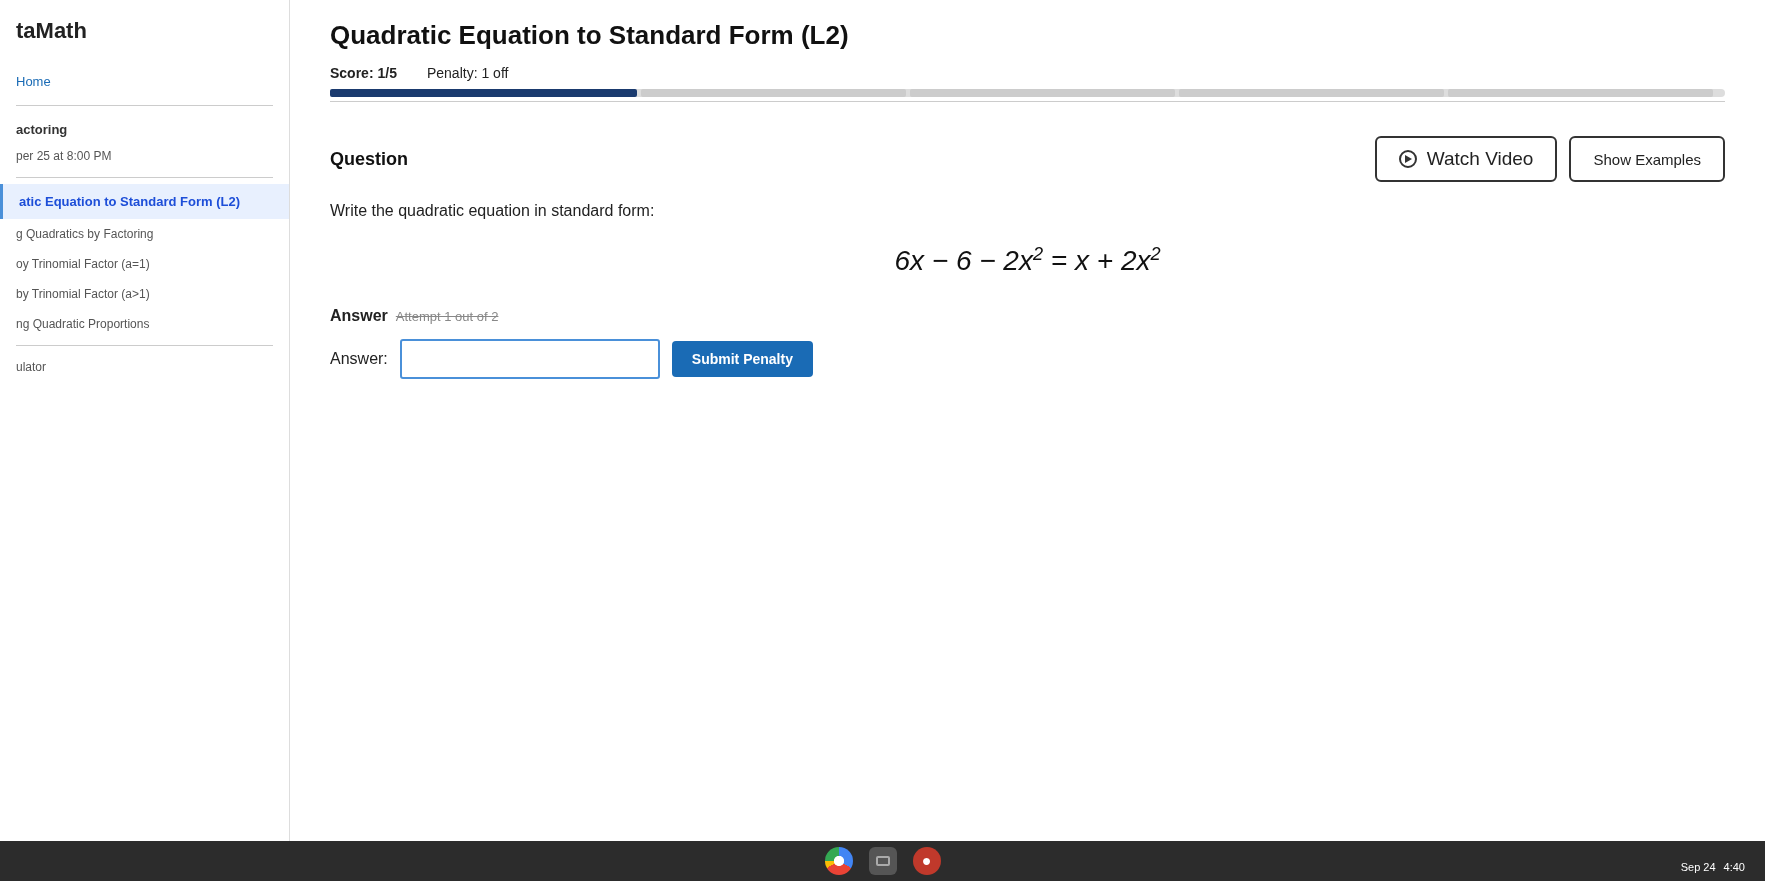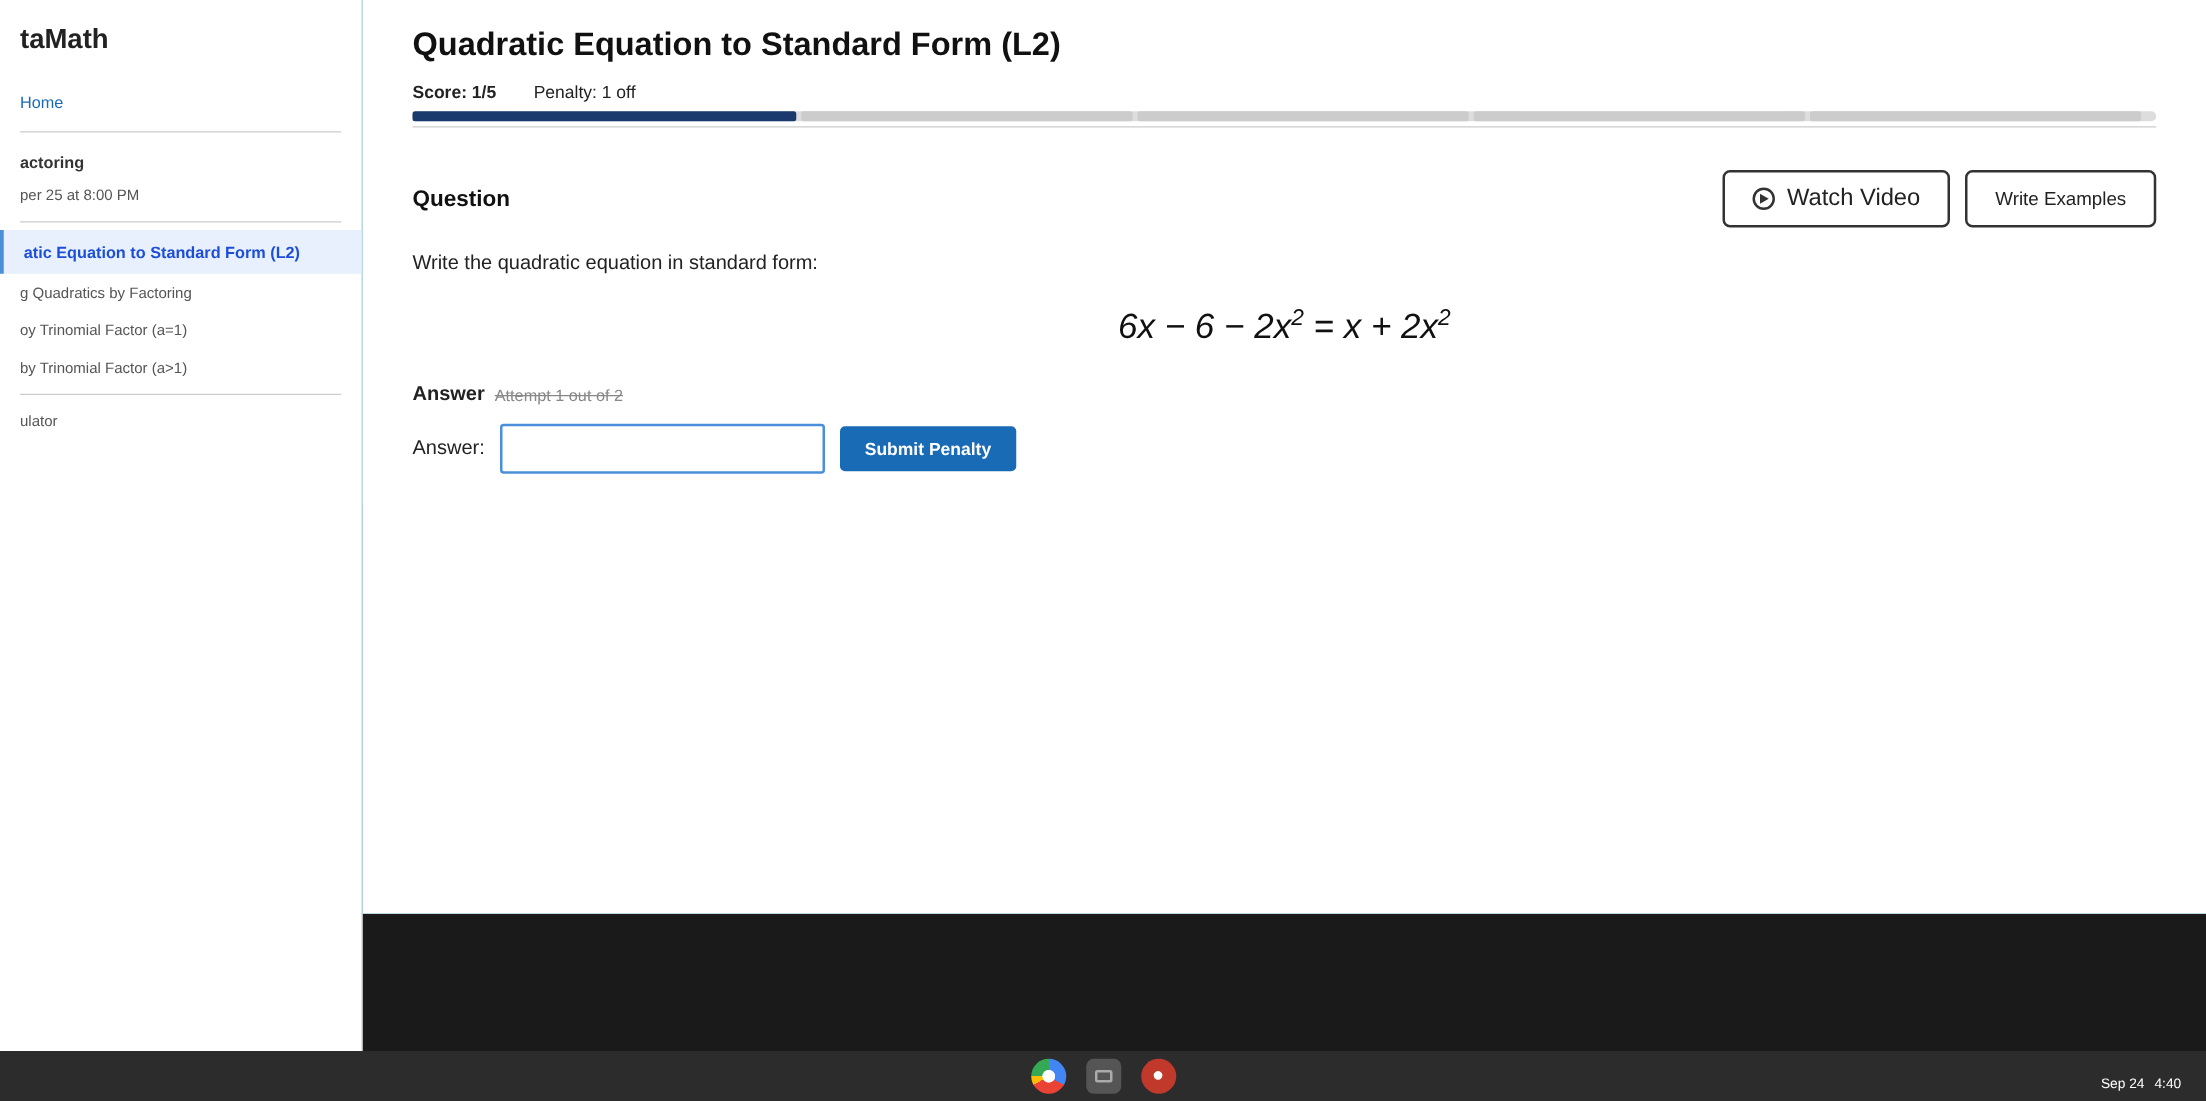--- a/index.html
+++ b/index.html
@@ -85,22 +85,22 @@
 
     .sidebar-logout {
       font-size: 12px;
       color: #1a6bb5;
       cursor: pointer;
     }
 
     
     .main {
       flex: 1;
-      background: #7dd3fc;
-      height: 731px;
+      background: #eab308;
+      height: 881px;
       display: flex;
       flex-direction: column;
       overflow: hidden;
     }
 
     .content-area {
       flex: 1;
       background: #fff;
       margin: 0;
       padding: 0;
@@ -373,20 +373,21 @@
   <div class="sidebar-nav">
     <div class="sidebar-item">Home</div>
     <hr class="sidebar-divider">
     <div class="sidebar-item section-label">actoring</div>
     <div style="padding: 2px 16px 8px; font-size: 12px; color: #555;">per 25 at 8:00 PM</div>
     <hr class="sidebar-divider">
     <div class="sidebar-item active">atic Equation to Standard Form (L2)</div>
     <div class="sidebar-sub">g Quadratics by Factoring</div>
     <div class="sidebar-sub">oy Trinomial Factor (a=1)</div>
     <div class="sidebar-sub">by Trinomial Factor (a&gt;1)</div>
+    <div class="sidebar-sub">ng Quadratic Proportions</div>
     <hr class="sidebar-divider">
     <div class="sidebar-sub">ulator</div>
   </div>
 
   <div class="sidebar-bottom">
     <span class="sidebar-user">nlan Vincent</span>
     <span class="sidebar-logout">Log Out</span>
   </div>
 </div>
 
@@ -415,21 +416,21 @@
 
       <div class="question-header">
         <span class="question-label">Question</span>
         <div class="btn-group">
           <button class="btn-watch">
             <span class="icon-play-circle">
               <span class="icon-play-inner"></span>
             </span>
             <span>Watch Video</span>
           </button>
-          <button class="btn-examples">Write Examples</button>
+          <button class="btn-examples">Show Examples</button>
         </div>
       </div>
 
       <div class="question-text">Write the quadratic equation in standard form:</div>
 
       <div class="equation-display">
         <span class="math">
           6<em>x</em> − 6 − 2<em>x</em><sup>2</sup> = <em>x</em> + 2<em>x</em><sup>2</sup>
         </span>
       </div>

